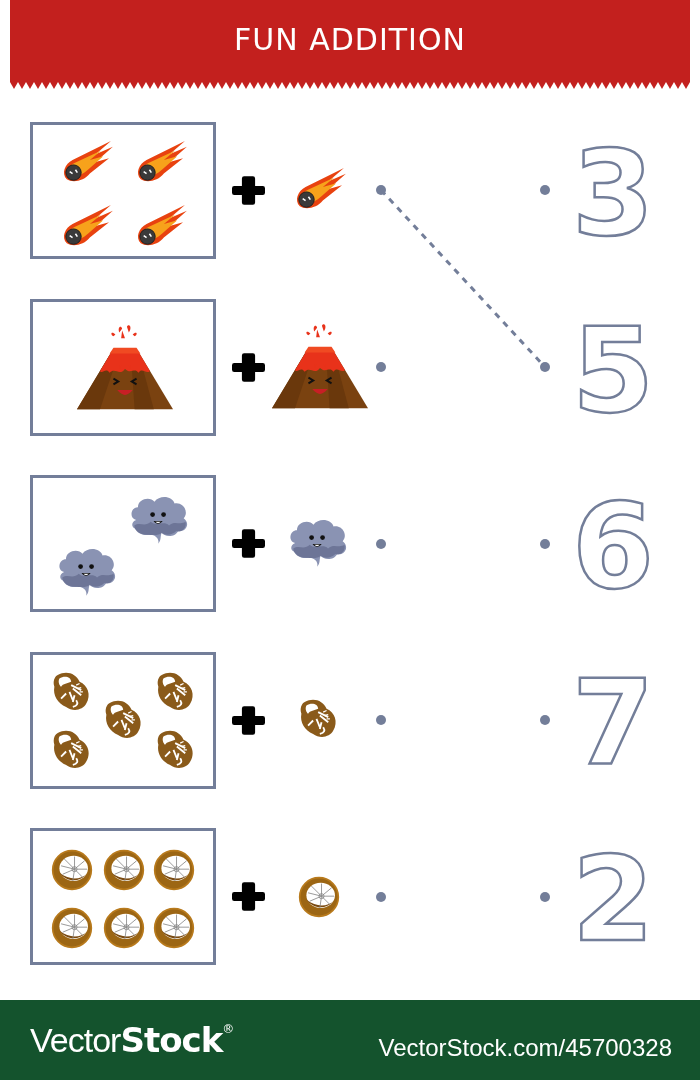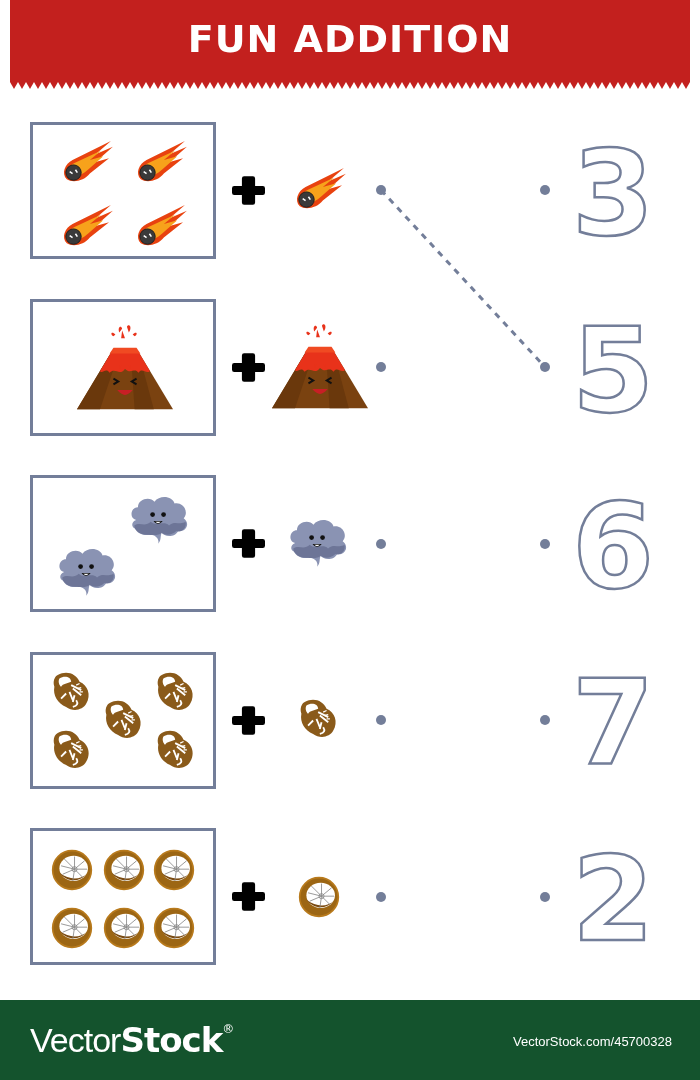--- a/index.html
+++ b/index.html
@@ -5,22 +5,22 @@
   * { box-sizing: border-box; margin: 0; padding: 0; }
   html, body { width: 700px; height: 1080px; background: #ffffff; overflow: hidden; }
   body { position: relative; font-family: "DejaVu Sans", sans-serif; }
 
   .banner {
     position: absolute; left: 10px; top: 0; width: 680px; height: 82px;
     background: #c3201e;
     display: flex; align-items: center; justify-content: center;
   }
   .banner-title {
-    color: #ffffff; font-family: "DejaVu Sans", sans-serif; font-weight: bold;
-    font-size: 38px; letter-spacing: 1px; margin-top: -4px; text-align: right;
+    color: #ffffff; font-family: "DejaVu Sans", sans-serif; font-weight: normal;
+    font-size: 30px; letter-spacing: 1px; margin-top: -4px; text-align: right;
   }
   .zigzag { position: absolute; left: 10px; top: 82px; width: 680px; height: 8px; }
 
   .row { position: absolute; left: 0; width: 700px; height: 140px; }
   .count-box {
     position: absolute; left: 30px; top: 0; width: 186px; height: 137px;
     border: 3px solid #737e99; background: #fff;
   }
   .item { position: absolute; }
   .plus { position: absolute; left: 232px; width: 33px; height: 33px; }
@@ -35,21 +35,21 @@
     background: #14532d; color: #ffffff;
   }
   .footer-logo {
     position: absolute; left: 30px; top: 20px; font-size: 34px;
     font-family: "DejaVu Sans", sans-serif; letter-spacing: -1px;
   }
   .footer-logo .thin { font-weight: normal; font-family: "Liberation Sans", sans-serif; }
   .footer-logo .bold { font-weight: bold; }
   .footer-logo sup { font-size: 12px; vertical-align: top; position: relative; top: 2px; }
   .footer-id {
-    position: absolute; right: 28px; top: 34px; font-size: 13px;
+    position: absolute; right: 28px; top: 34px; font-size: 24px;
     font-family: "Liberation Sans", sans-serif;
   }
 </style>
 </head>
 <body>
 
 <div class="banner">
   <span class="banner-title">FUN ADDITION</span>
 </div>
 <svg class="zigzag" viewBox="0 0 680 8" preserveAspectRatio="none">

